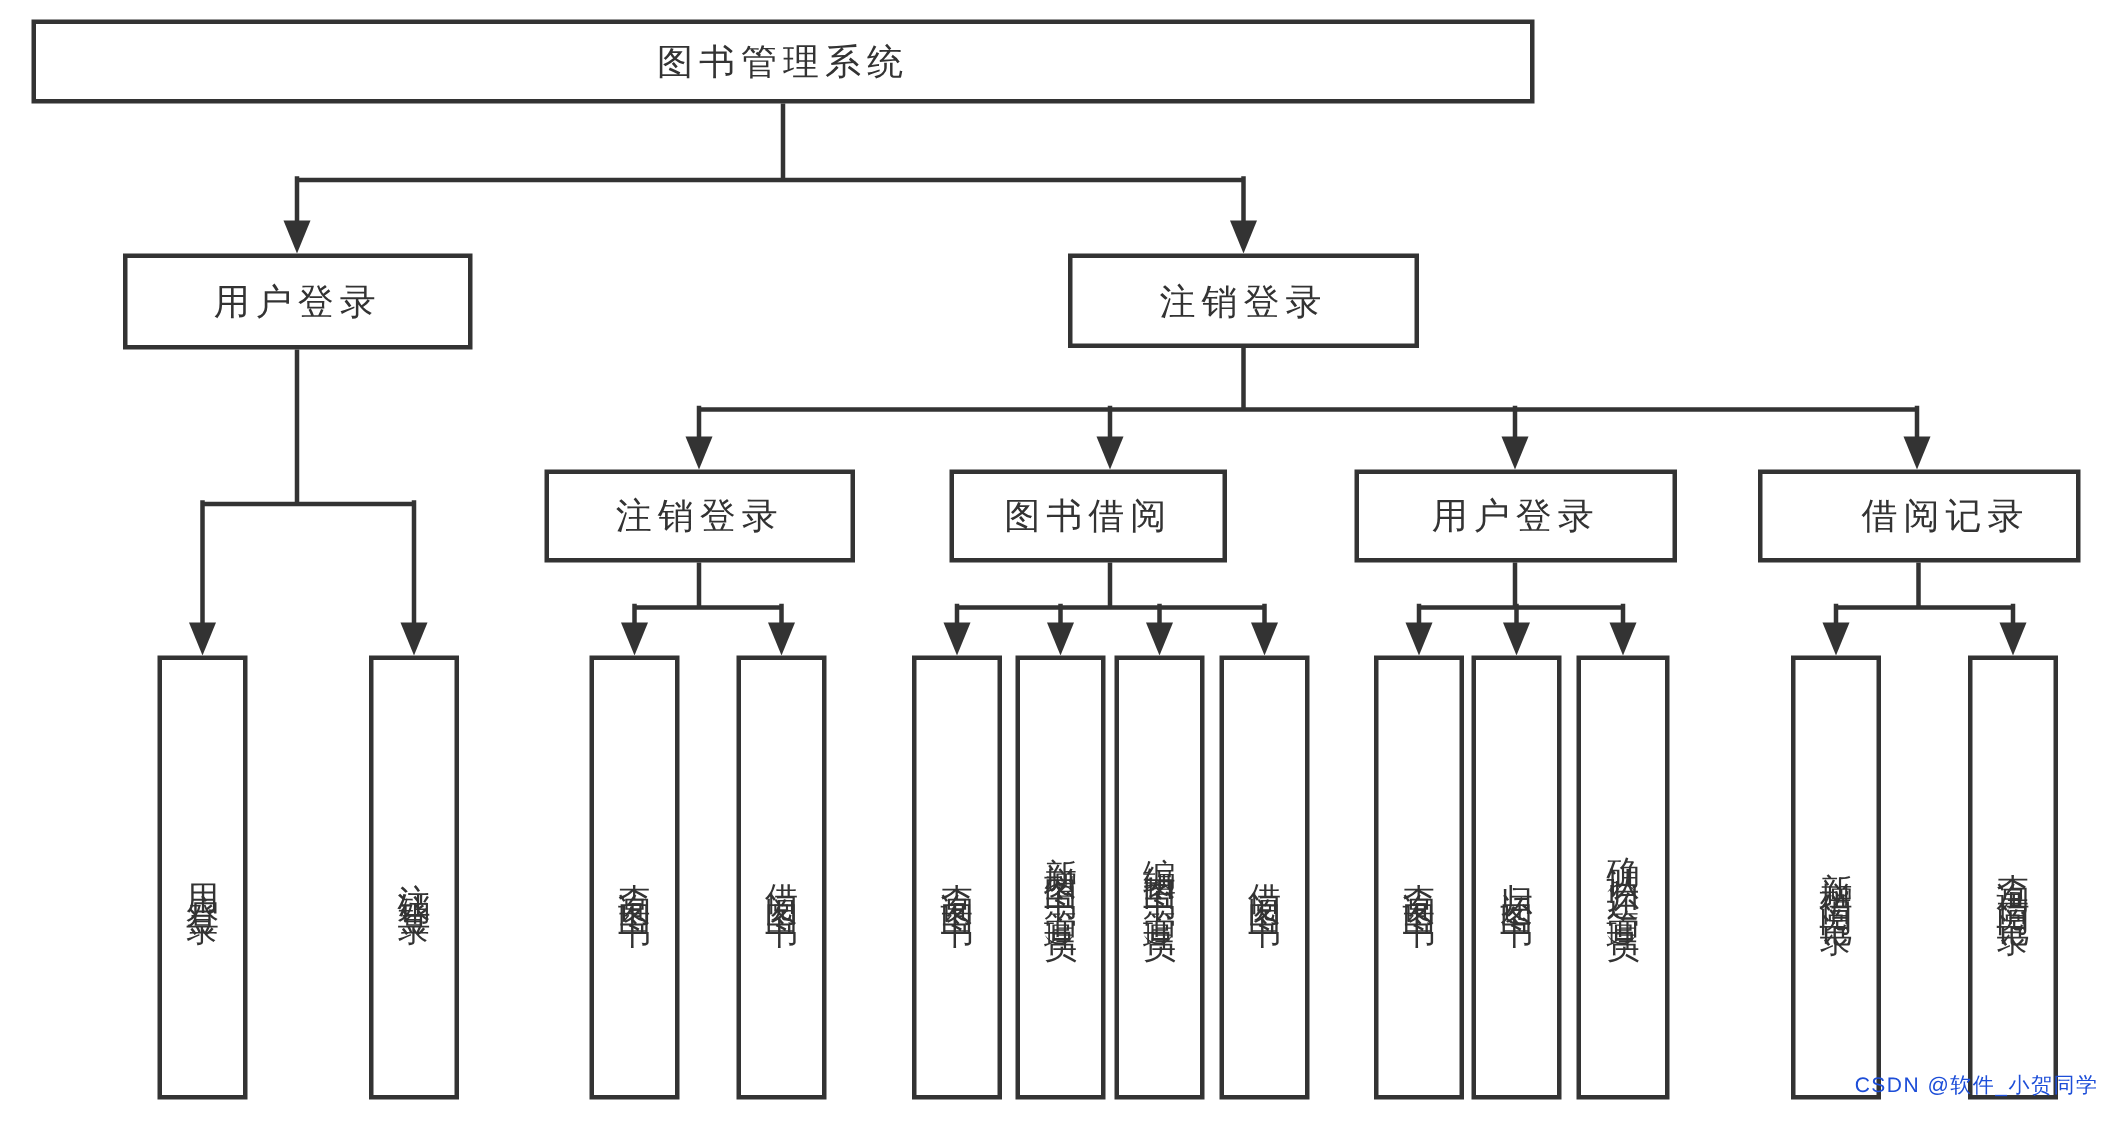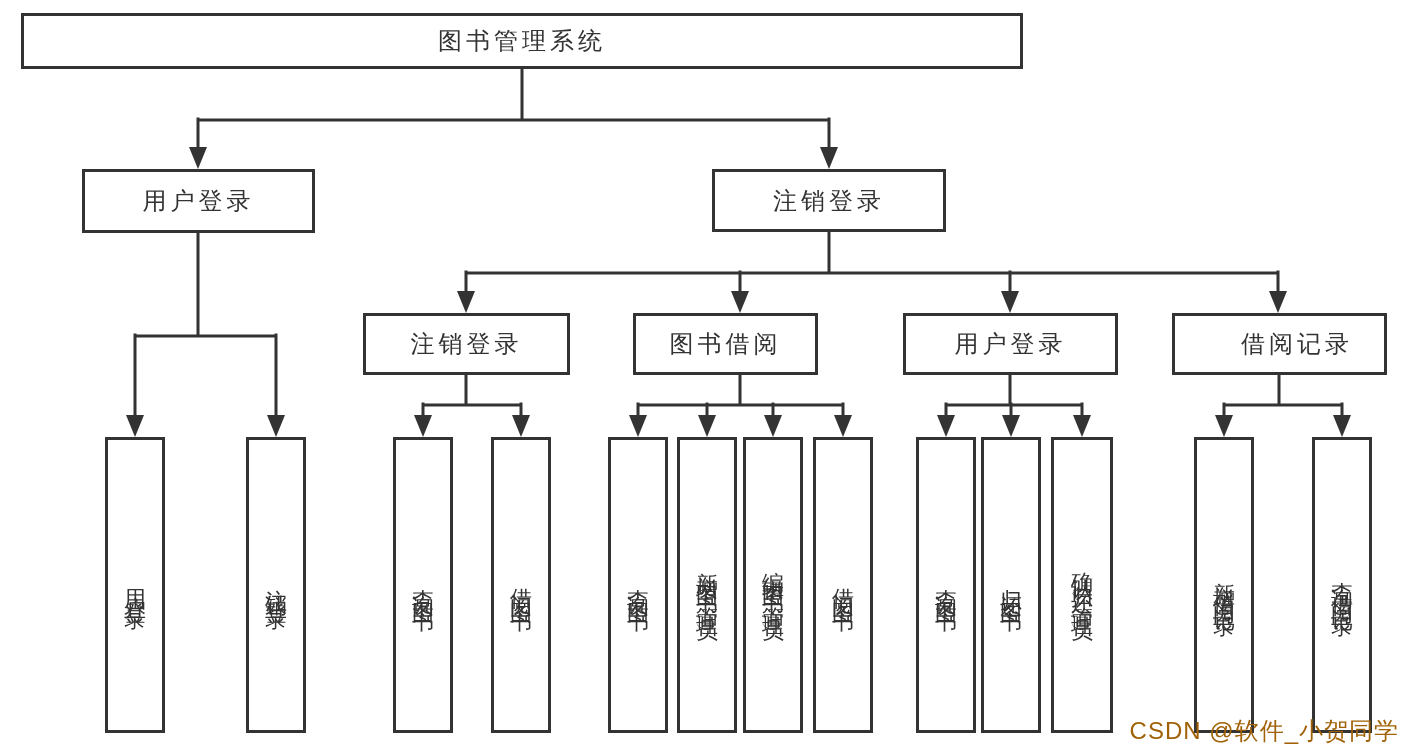--- a/index.html
+++ b/index.html
@@ -27,23 +27,23 @@
   .v-node {
     font-size:22px;
     writing-mode:vertical-rl;
     text-orientation:mixed;
     letter-spacing:7px;
     line-height:1;
   }
   .watermark {
     position:absolute;
     right:6px; top:715px;
-    font-size:24px;
+    font-size:14px;
     letter-spacing:1px;
-    color:#a16207;
+    color:#1d4ed8;
     z-index:3;
     white-space:nowrap;
   }
 </style>
 </head>
 <body>
 
 <div class="canvas">
 
   <svg class="connectors" width="1405" height="747" viewBox="0 0 1405 747">

